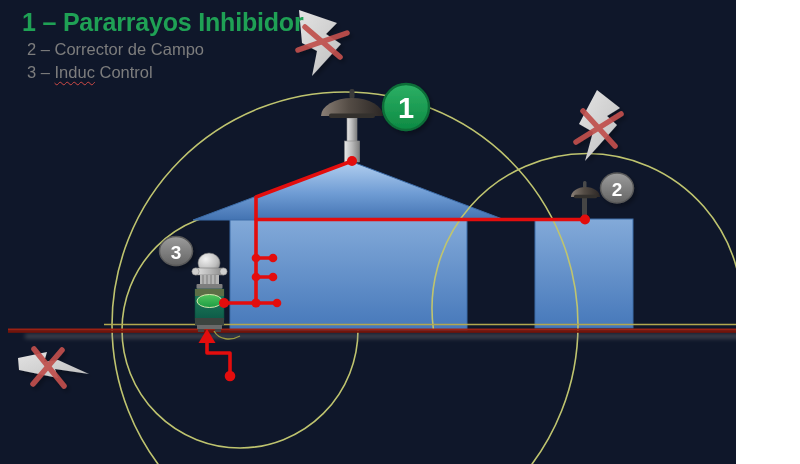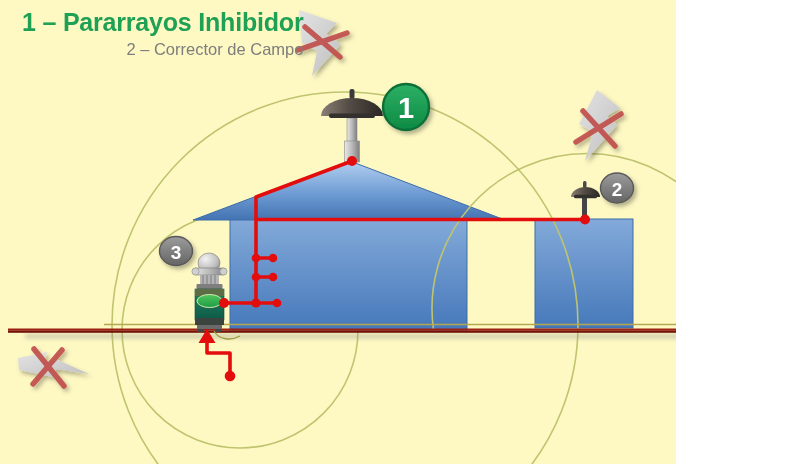--- a/index.html
+++ b/index.html
@@ -1,17 +1,17 @@
 <!DOCTYPE html>
 <html><head>
 <meta charset="utf-8">
 <style>
   html,body{margin:0;padding:0;background:#fff;}
-  .stage{position:relative;width:676px;height:464px;background:#fef9c3;overflow:hidden;
-         font-family:"Liberation Sans",sans-serif;text-align:right;}
+  .stage{position:relative;width:736px;height:464px;background:#0f172a;overflow:hidden;
+         font-family:"Liberation Sans",sans-serif;}
   .stage svg{position:absolute;left:0;top:0;}
   .legend{position:absolute;left:22px;top:8px;z-index:5;}
   .legend-title{font-size:25px;font-weight:700;color:#1fa155;letter-spacing:-0.2px;}
   .legend-sub{font-size:16.5px;color:#7d7d7d;margin-top:4px;margin-left:5px;}
   .legend-sub.first{margin-top:3px;}
   .misspelled{text-decoration:underline;text-decoration-style:wavy;
               text-decoration-color:#cf4a45;text-decoration-thickness:1px;
               text-underline-offset:3px;}
 </style>
 </head>
@@ -179,15 +179,16 @@
     <g stroke="#c0504d" stroke-width="5.5" stroke-linecap="round" opacity="0.92">
       <line x1="34" y1="349" x2="64" y2="386"></line>
       <line x1="62" y1="350" x2="33" y2="384"></line>
     </g>
   </g>
 </svg>
 
 <div class="legend">
   <div class="legend-title">1 – Pararrayos Inhibidor</div>
   <div class="legend-sub first">2 – Corrector de Campo</div>
+  <div class="legend-sub"><span>3 – </span><span class="misspelled">Induc</span><span> Control</span></div>
 </div>
 
 </div>
 
 </body></html>

